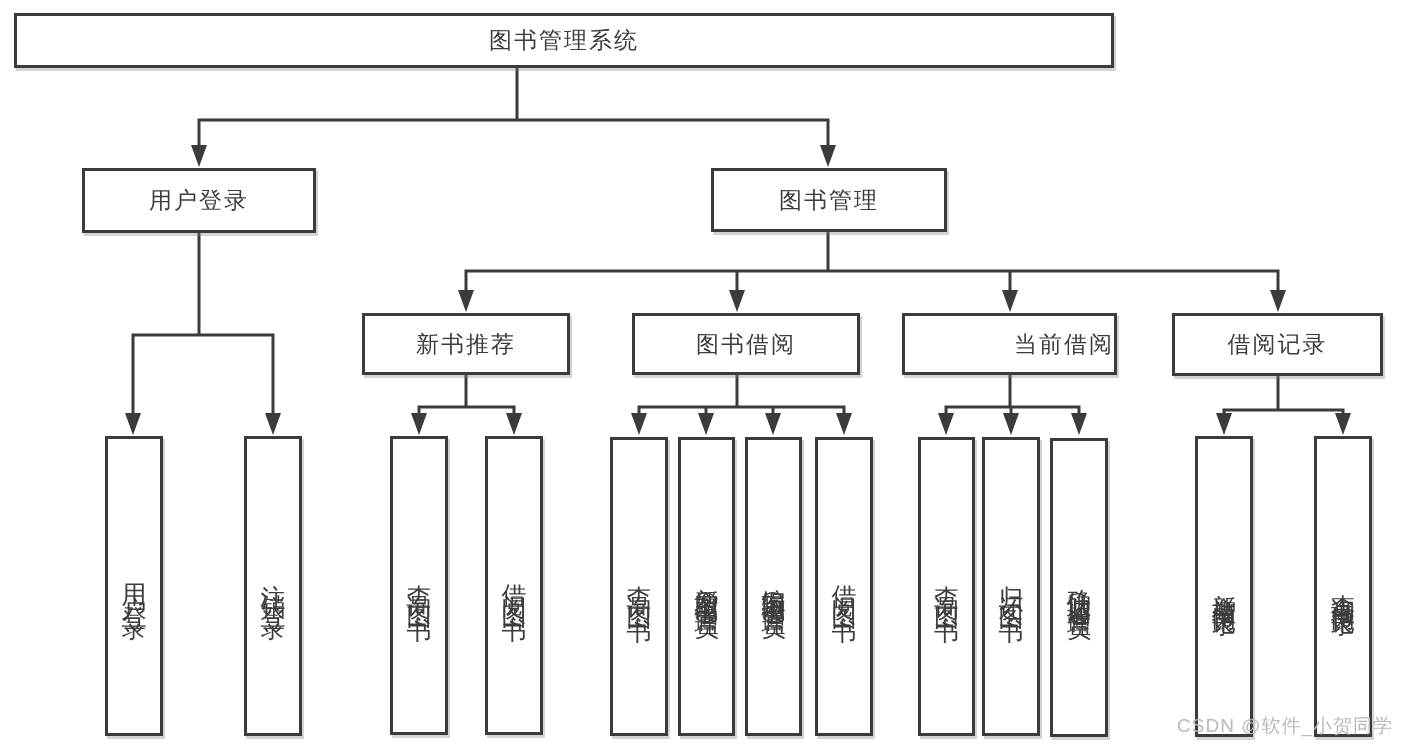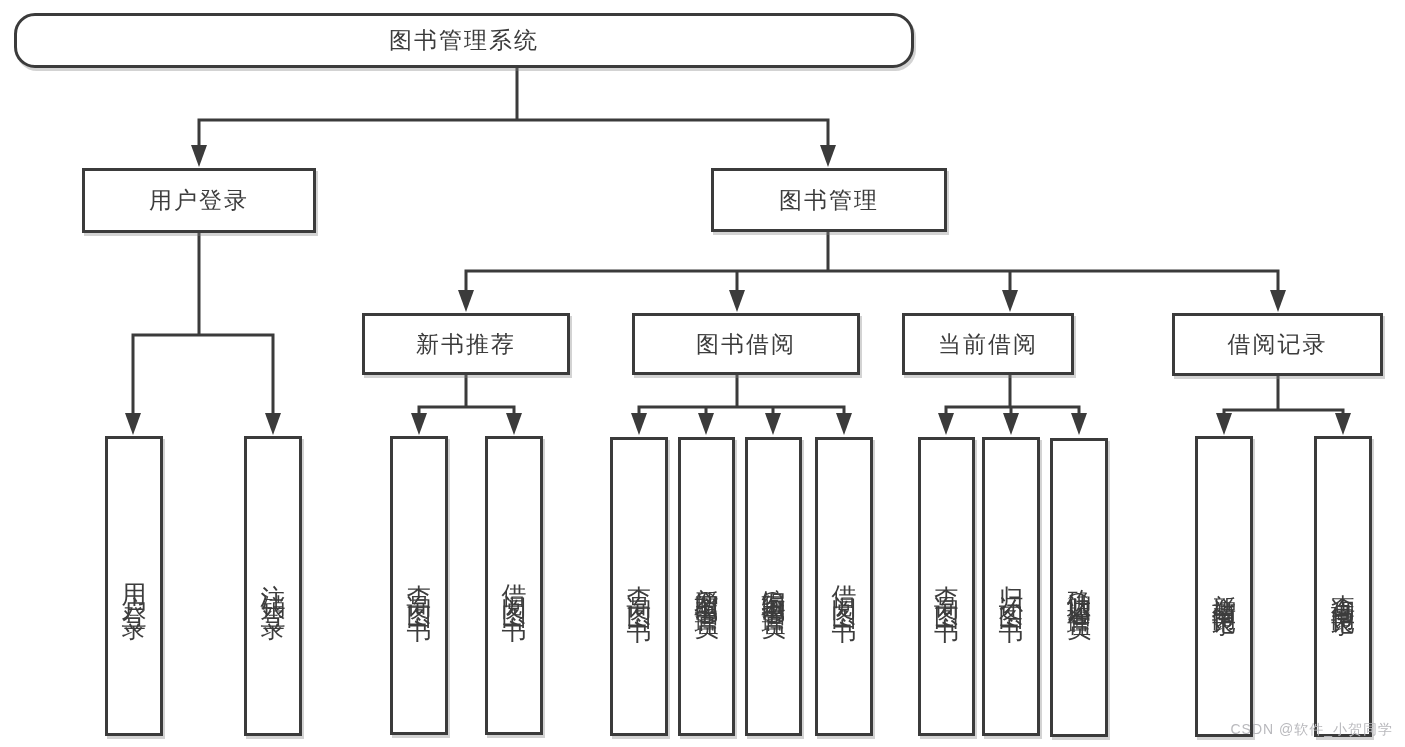--- a/index.html
+++ b/index.html
@@ -47,21 +47,21 @@
     white-space: nowrap;
   }
   .leaf.long .vlabel {
     letter-spacing: 4px;
     font-size: 24px;
   }
   .watermark {
     position: absolute;
     right: 12px;
     bottom: 8px;
-    font-size: 14px;
+    font-size: 19px;
     color: #b9b9bd;
     z-index: 3;
     letter-spacing: 1px;
     white-space: nowrap;
   }
 </style>
 </head>
 <body>
 
 <div class="canvas">
@@ -99,38 +99,38 @@
       <polygon points="765,413 781,413 773,435"></polygon>
       <polygon points="836,413 852,413 844,435"></polygon>
       <polygon points="938,413 954,413 946,435"></polygon>
       <polygon points="1003,413 1019,413 1011,435"></polygon>
       <polygon points="1071,413 1087,413 1079,435"></polygon>
       <polygon points="1216,413 1232,413 1224,435"></polygon>
       <polygon points="1335,413 1351,413 1343,435"></polygon>
     </g>
   </svg>
 
-  <div class="node" style="left:14px; top:13px; width:900px; height:55px;border-radius:21px;">
+  <div class="node" style="left:14px; top:13px; width:1100px; height:55px;">
     <span class="hlabel">图书管理系统</span>
   </div>
 
   <div class="node" style="left:82px; top:168px; width:234px; height:65px;">
     <span class="hlabel">用户登录</span>
   </div>
   <div class="node" style="left:362px; top:313px; width:208px; height:62px;">
     <span class="hlabel">新书推荐</span>
   </div>
 
   <div class="node" style="left:711px; top:168px; width:236px; height:64px;">
     <span class="hlabel">图书管理</span>
   </div>
   <div class="node" style="left:632px; top:313px; width:228px; height:62px;">
     <span class="hlabel">图书借阅</span>
   </div>
-  <div class="node" style="left:902px; top:313px; width:172px; height:62px;">
+  <div class="node" style="left:902px; top:313px; width:215px; height:62px;justify-content:flex-end;">
     <span class="hlabel">当前借阅</span>
   </div>
   <div class="node" style="left:1172px; top:313px; width:211px; height:63px;">
     <span class="hlabel">借阅记录</span>
   </div>
 
   <div class="node leaf" style="left:105px; top:436px; width:58px; height:300px;">
     <span class="vlabel">用户登录</span>
   </div>
   <div class="node leaf" style="left:244px; top:436px; width:58px; height:300px;">

